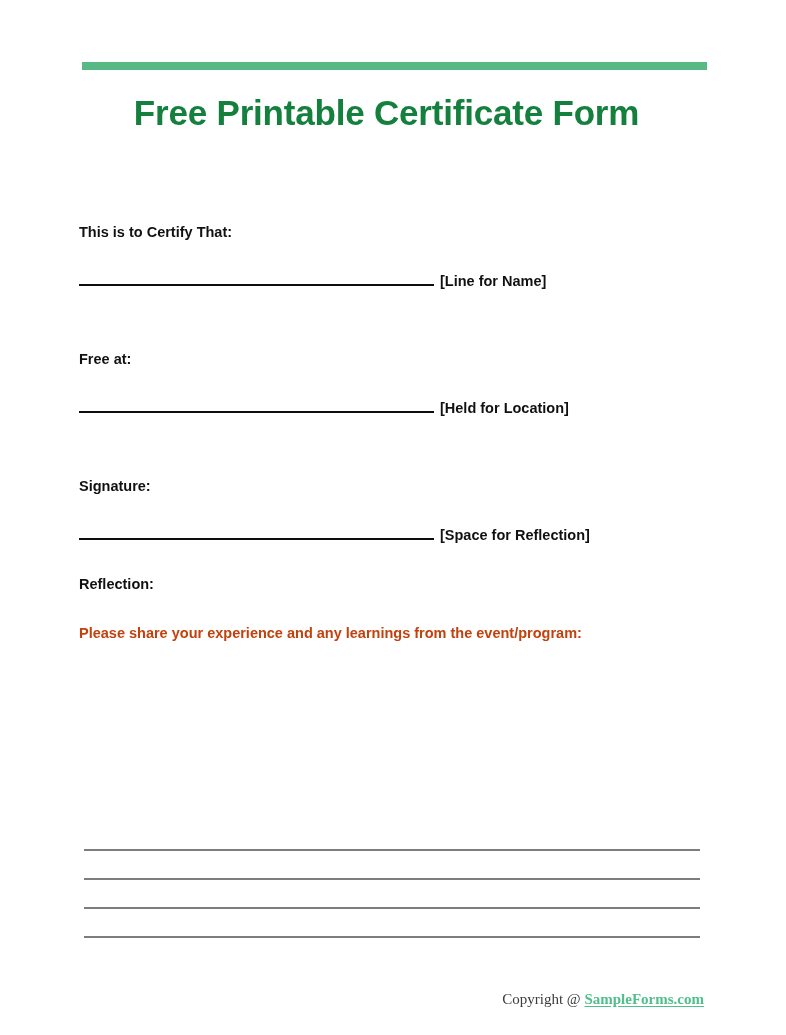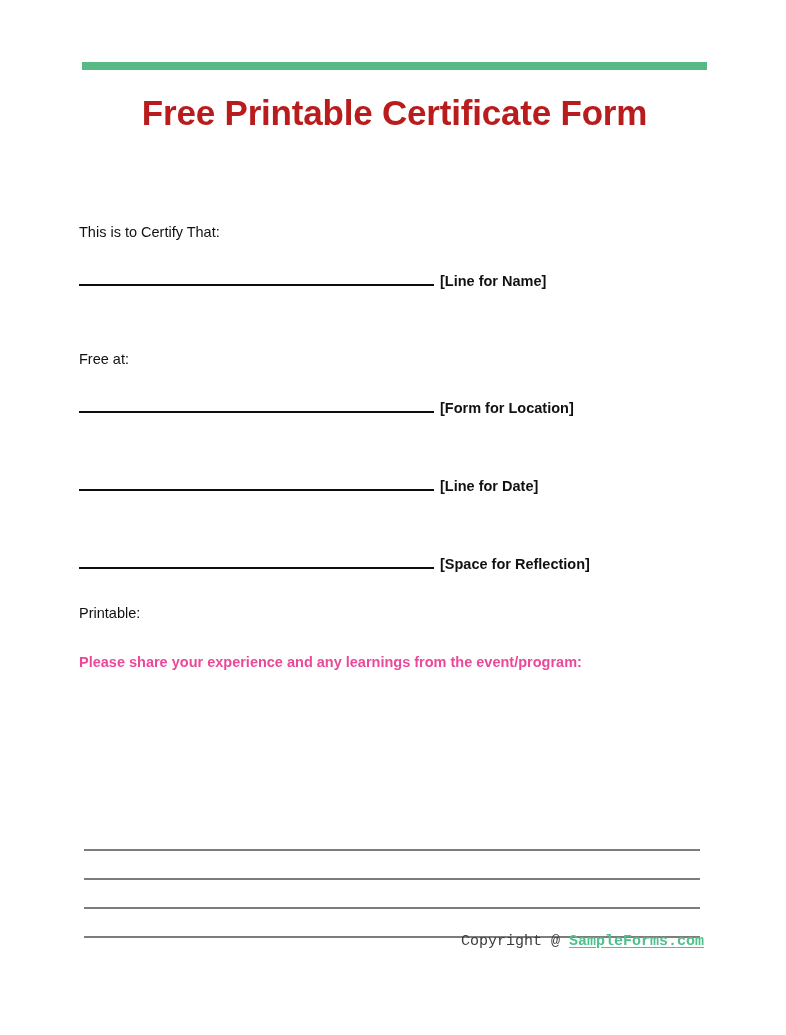--- a/index.html
+++ b/index.html
@@ -28,28 +28,28 @@
     position: absolute;
     left: 82px;
     top: 62px;
     width: 625px;
     height: 8px;
     background: #57b983;
   }
 
   .page-title {
     position: absolute;
-    left: 82px;
+    left: 74px;
     top: 90px;
     width: 625px;
     text-align: center;
     font-size: 35px;
     font-weight: bold;
     line-height: 46px;
-    color: #b91c1c;
+    color: #15803d;
     font-family: "Liberation Sans Narrow", "Liberation Sans", "DejaVu Sans Condensed", sans-serif;
     letter-spacing: -0.2px;
     white-space: nowrap;
   }
 
   
   .form-body {
     position: absolute;
     left: 79px;
     top: 222px;
@@ -59,21 +59,21 @@
     font-weight: bold;
     color: #111111;
   }
 
   .field-block {
     margin-bottom: 0;
   }
 
   .field-label {
     font-size: 14.5px;
-    font-weight: normal;
+    font-weight: bold;
     color: #111111;
     line-height: 20px;
     height: 20px;
     white-space: nowrap;
   }
 
   .field-line-row {
     height: 20px;
     line-height: 20px;
     margin-top: 29px;
@@ -97,21 +97,21 @@
   }
 
   .spacer-after-line {
     height: 29px;
   }
 
   
   .reflection-prompt {
     font-size: 14.5px;
     font-weight: bold;
-    color: #ec4899;
+    color: #c2410c;
     line-height: 20px;
     white-space: nowrap;
   }
 
   .write-lines {
     position: absolute;
     left: 84px;
     top: 822px;
     width: 616px;
   }
@@ -119,27 +119,27 @@
   .write-line {
     height: 29px;
     border-bottom: 2px solid #7d7d7d;
     box-sizing: border-box;
   }
 
   
   .footer {
     position: absolute;
     left: 84px;
-    top: 932px;
+    top: 989px;
     width: 620px;
     text-align: right;
     font-size: 15px;
     line-height: 20px;
     color: #3c3c3c;
-    font-family: Liberation Mono, monospace;
+    font-family: Liberation Serif, serif;
     white-space: nowrap;
   }
 
   .footer-copy {
     color: #3c3c3c;
     font-weight: normal;
   }
 
   .footer-brand {
     color: #4fbf8b;
@@ -165,41 +165,39 @@
         <span class="blank-rule"></span><span class="field-hint">[Line for Name]</span>
       </div>
     </div>
     <div class="spacer-after-line"></div>
 
     <div class="spacer-after-line"></div>
 
     <div class="field-block">
       <div class="field-label">Free at:</div>
       <div class="field-line-row">
-        <span class="blank-rule"></span><span class="field-hint">[Form for Location]</span>
-      </div>
-    </div>
-    <div class="spacer-after-line"></div>
-
-    <div class="field-block">
-      <div class="field-line-row">
-        <span class="blank-rule"></span><span class="field-hint">[Line for Date]</span>
-      </div>
-    </div>
-    <div class="spacer-after-line"></div>
-
-    <div class="field-block">
+        <span class="blank-rule"></span><span class="field-hint">[Held for Location]</span>
+      </div>
+    </div>
+    <div class="spacer-after-line"></div>
+
+    <div class="field-block">
+    </div>
+    <div class="spacer-after-line"></div>
+
+    <div class="field-block">
+      <div class="field-label">Signature:</div>
       <div class="field-line-row">
         <span class="blank-rule"></span><span class="field-hint">[Space for Reflection]</span>
       </div>
     </div>
     <div class="spacer-after-line"></div>
 
     <div class="field-block">
-      <div class="field-label">Printable:</div>
+      <div class="field-label">Reflection:</div>
       <div class="field-line-row" style="margin-top:29px;">
         <span class="reflection-prompt">Please share your experience and any learnings from the event/program:</span>
       </div>
     </div>
 
   </div>
 
   <div class="write-lines">
     <div class="write-line"></div>
     <div class="write-line"></div>

